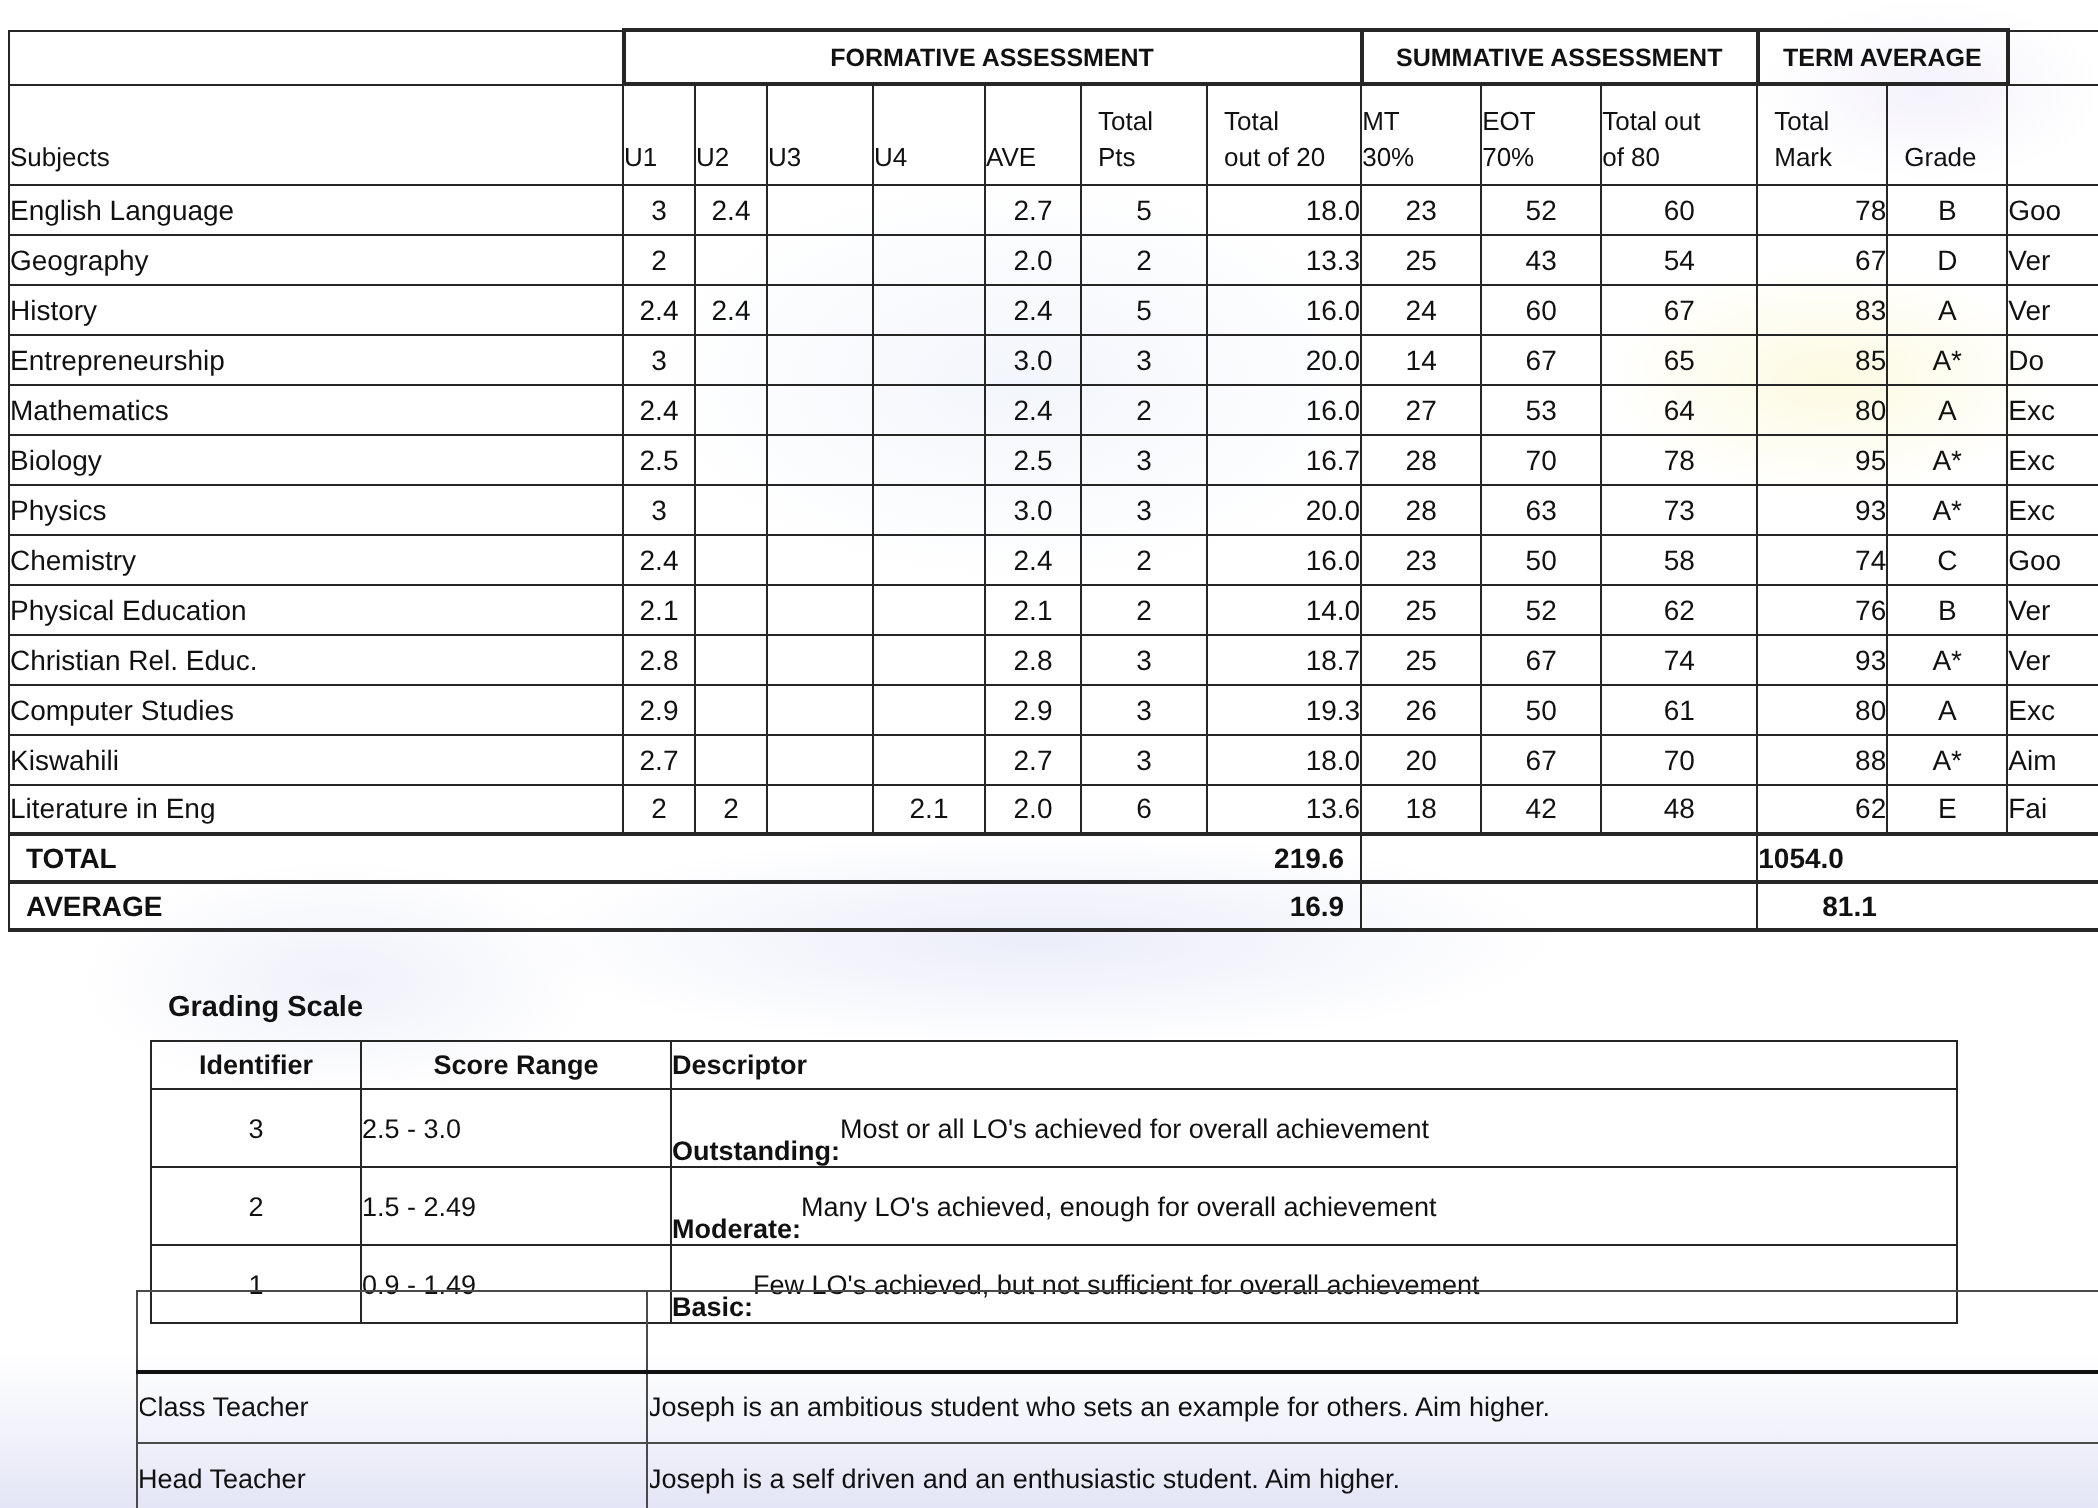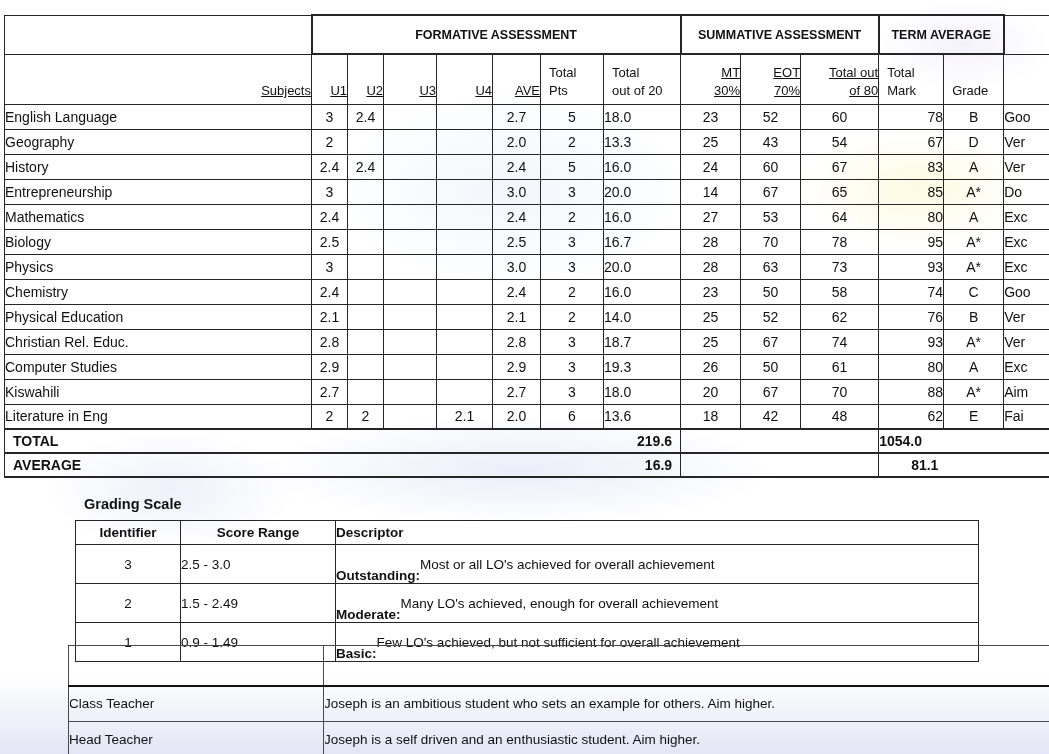--- a/index.html
+++ b/index.html
@@ -35,34 +35,34 @@
   .report td, .report th {
     border:1.5px solid #262626;
     padding:0;
     font-size:14px;
     font-weight:normal;
     overflow:hidden;
     white-space:nowrap;
   }
   .report .grp {
     font-weight:bold; font-size:12.5px; text-align:center;
-    border-width:2px; height:39px;
+    border-width:2px; height:27px;
   }
   .report .blank-hdr { height:25px; }
   .report .colhdr {
     vertical-align:bottom; font-size:13px; line-height:1.4;
     padding-bottom:3px; white-space:pre-line; height:50px;
   }
   .report .colhdr.left { text-align:left; padding-left:8px; }
-  .report .colhdr.center { text-align:right;text-decoration:underline; }
+  .report .colhdr.center { text-align:left; }
   .report tbody td { height:25px; }
   .c-sub   { text-align:left;  padding-left:8px; }
   .c-u     { text-align:center; }
   .c-pts   { text-align:center; }
-  .c-o20   { text-align:left; padding-right:8px; }
+  .c-o20   { text-align:right; padding-right:8px; }
   .c-mid   { text-align:center; }
   .c-mark  { text-align:right; padding-right:8px; }
   .c-grade { text-align:center; }
   .c-comment { text-align:left; padding-left:8px; }
   .report .sumrow td { font-weight:bold; border-top:2px solid #262626; border-bottom:2px solid #262626; height:24px; }
   .sum-left { display:flex; justify-content:space-between; align-items:center; padding:0 8px; }
   .mark-left  { padding-left:6px; font-weight:bold; }
   .mark-left.avg { padding-left:32px; }
 
   

